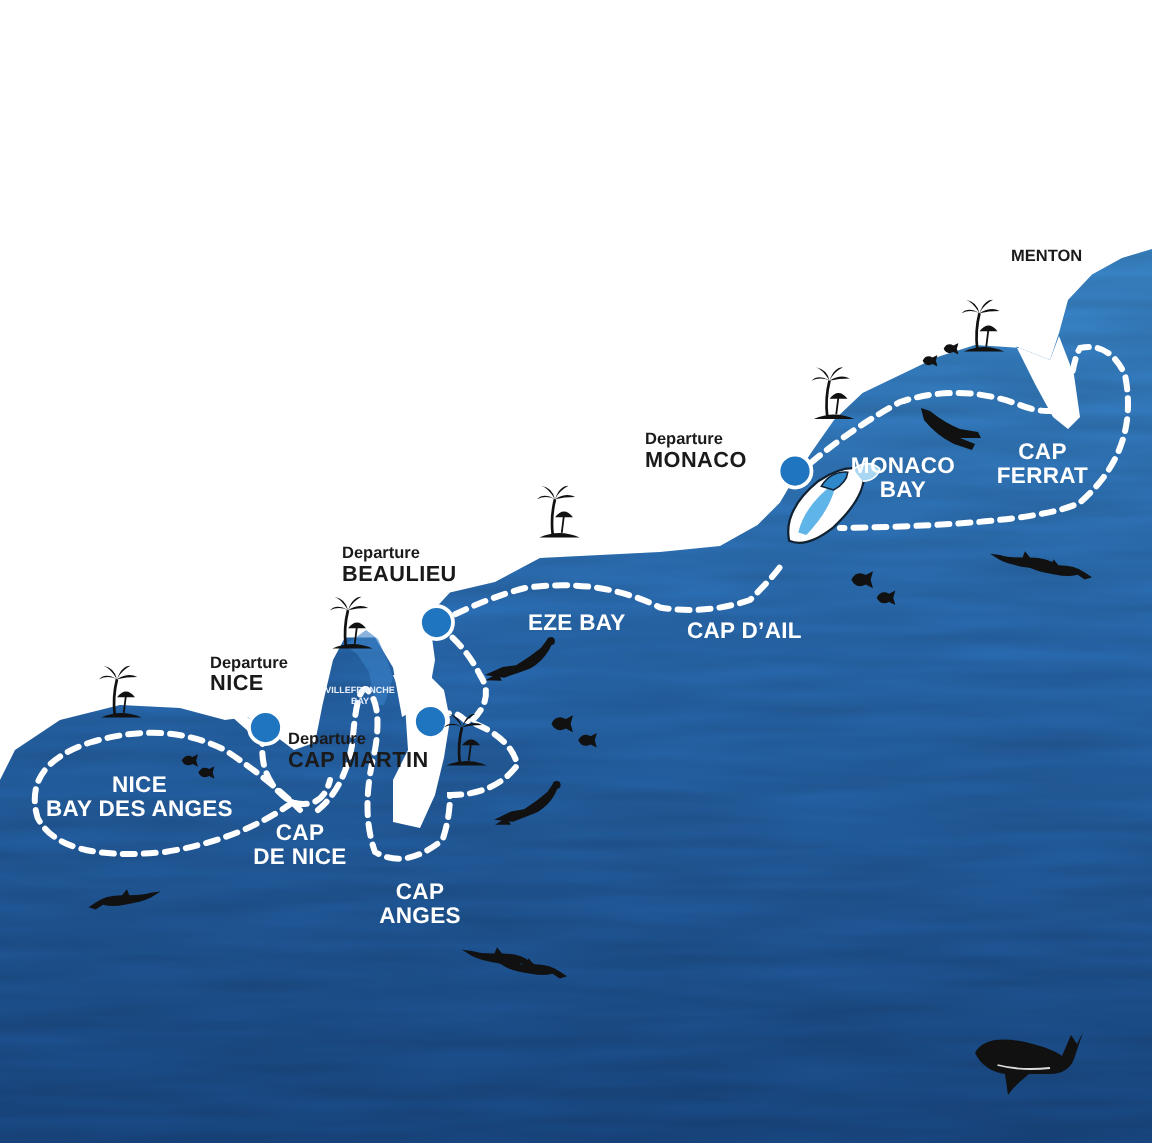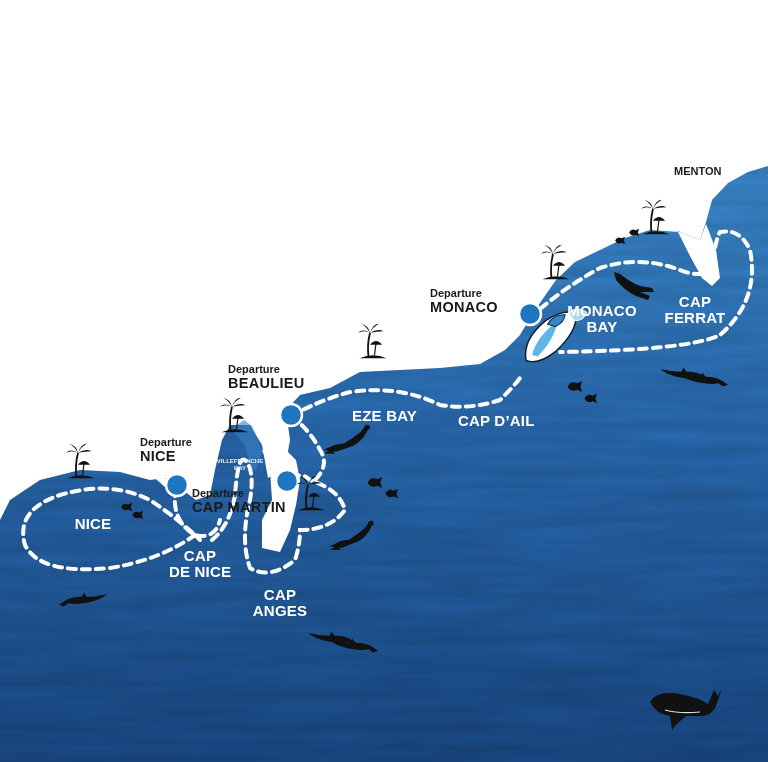--- a/index.html
+++ b/index.html
@@ -126,20 +126,21 @@
   </div>
   <div class="lbl dep" style="left:430px; top:288px; width:100px;">
     <span class="small">Departure</span>
     <span class="big">MONACO</span>
   </div>
 
   <div class="lbl town" style="left:674px; top:166px;">MENTON</div>
 
   <div class="lbl sea-lbl" style="left:18px; top:516px; width:150px;">
     <div>NICE</div>
+    <div>BAY DES ANGES</div>
   </div>
   <div class="lbl sea-lbl" style="left:160px; top:548px; width:80px;">
     <div>CAP</div>
     <div>DE NICE</div>
   </div>
   <div class="lbl sea-lbl" style="left:240px; top:587px; width:80px;">
     <div>CAP</div>
     <div>ANGES</div>
   </div>
   <div class="lbl sea-lbl" style="left:352px; top:408px;">

